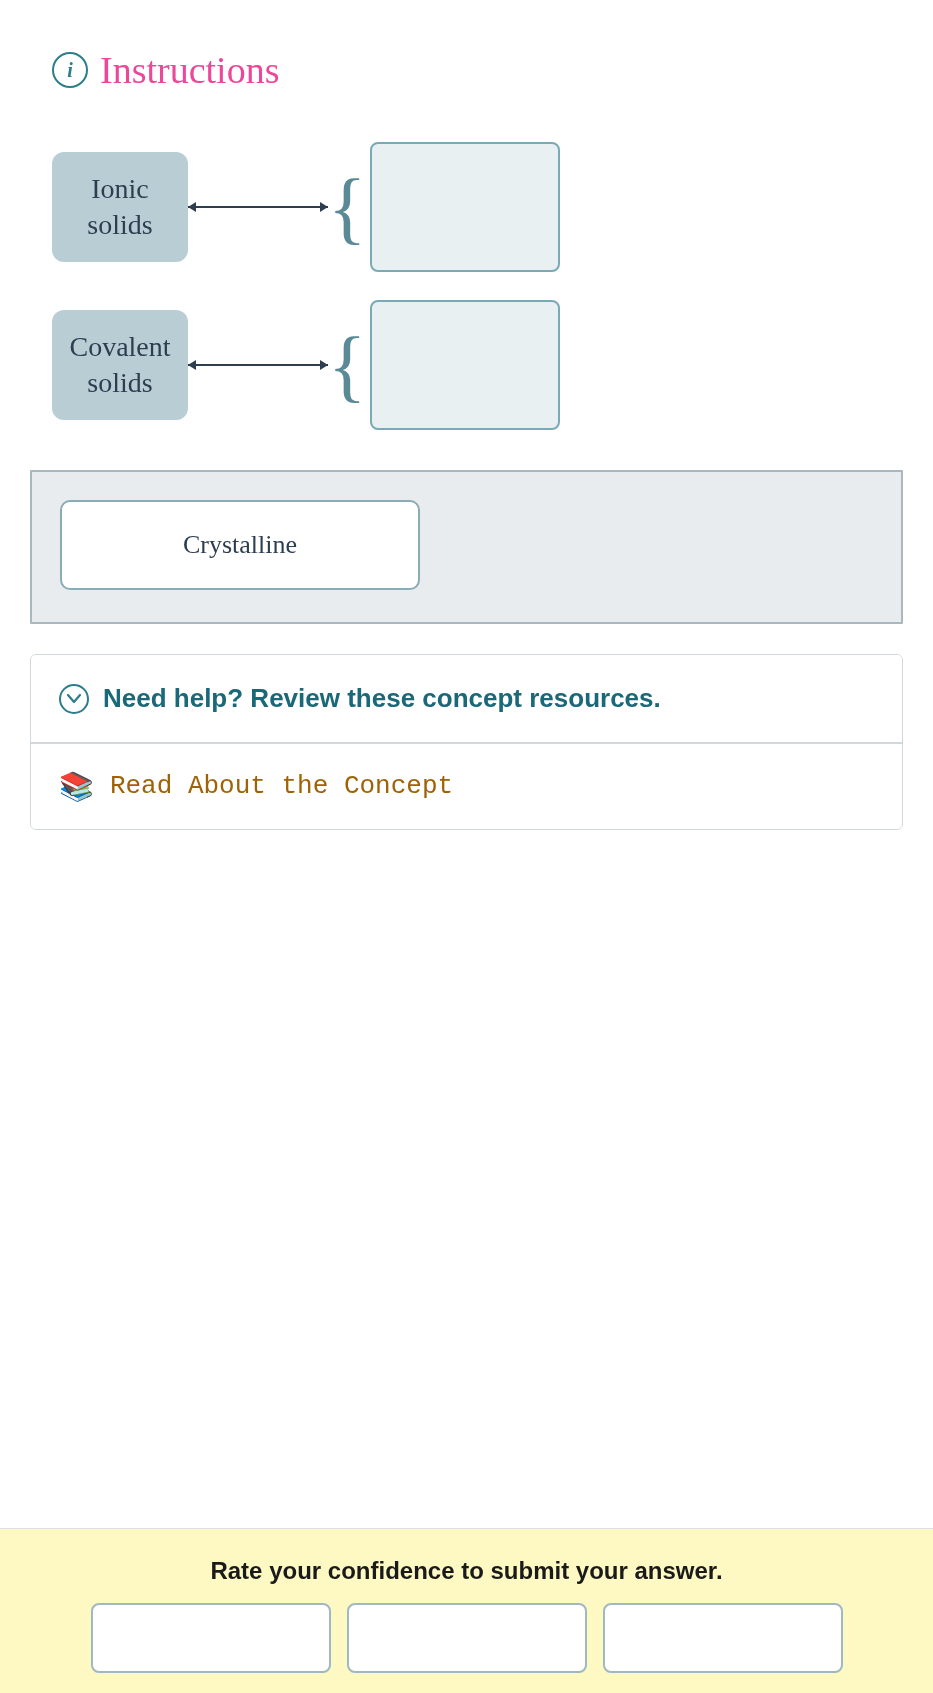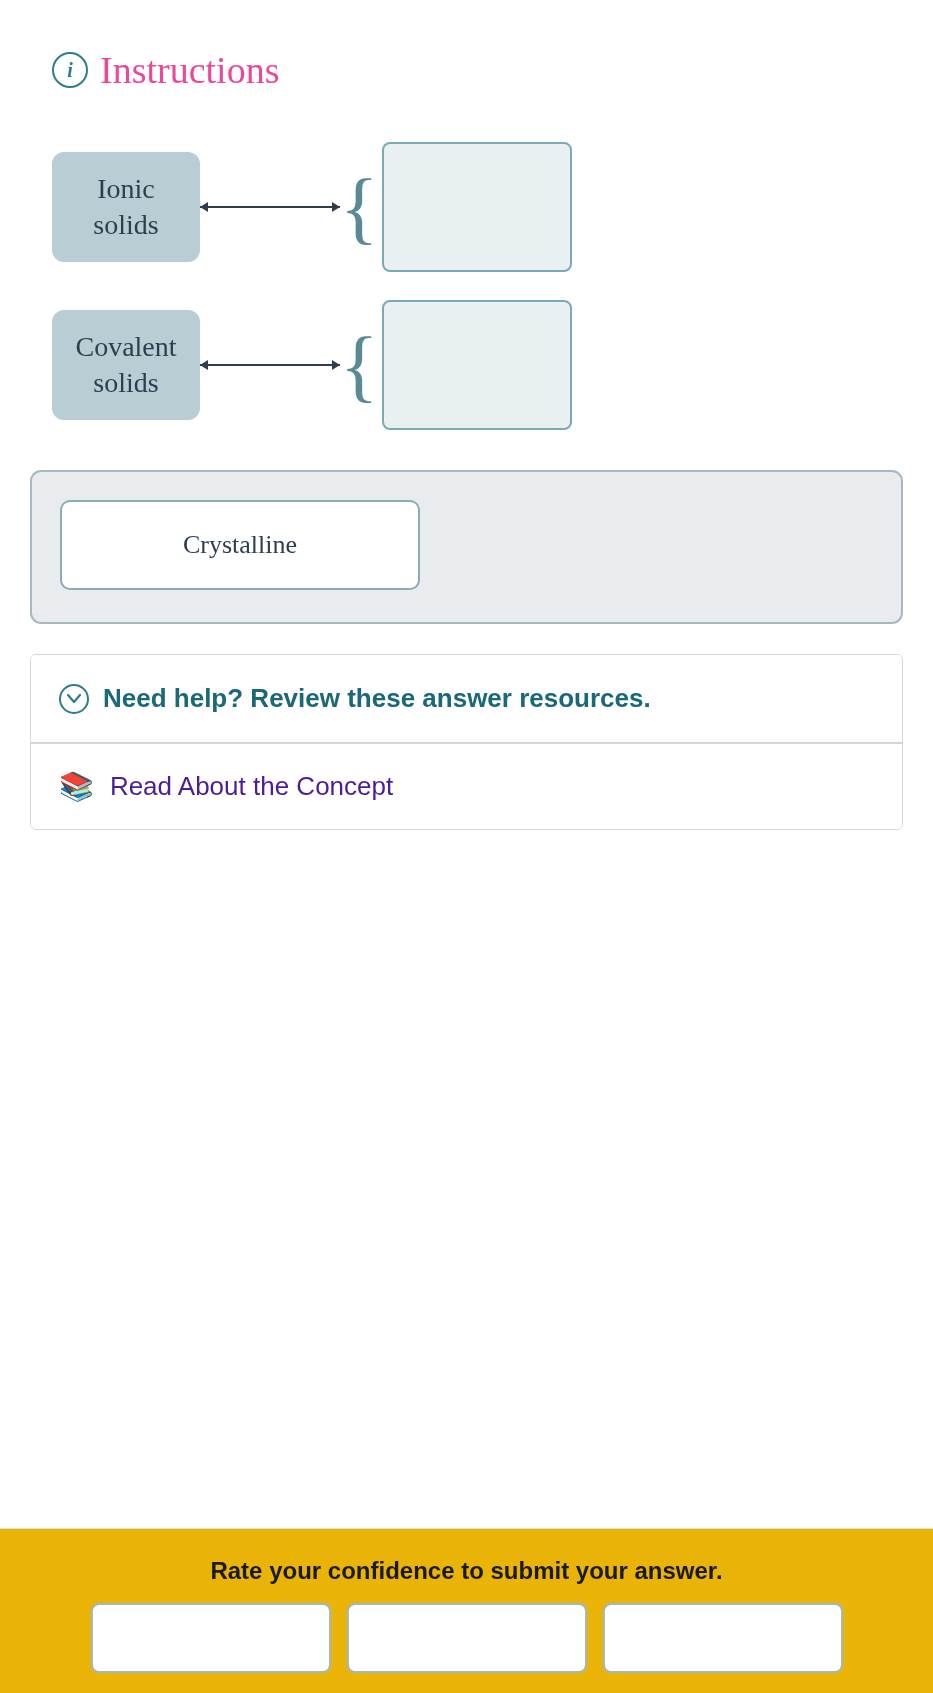--- a/index.html
+++ b/index.html
@@ -64,21 +64,21 @@
       gap: 28px;
     }
 
     .diagram-row {
       display: flex;
       align-items: center;
       gap: 0;
     }
 
     .solid-label-box {
-      width: 148px;
+      width: 136px;
       min-height: 110px;
       background: #b8cdd4;
       border-radius: 12px;
       display: flex;
       align-items: center;
       justify-content: center;
       text-align: center;
       font-size: 28px;
       color: #2c3e50;
       font-family: Georgia, serif;
@@ -145,21 +145,21 @@
       background: #e8f0f2;
       border: 2px solid #7aaab6;
       border-radius: 8px;
     }
 
     
     .answer-pool {
       margin: 10px 30px 20px 30px;
       background: #e8ecee;
       border: 2px solid #a8b8be;
-      border-radius: 11px;
+      border-radius: 1px;
       padding: 28px 28px 32px 28px;
       display: flex;
       flex-direction: column;
       gap: 20px;
     }
 
     .answer-chip {
       width: 360px;
       min-height: 90px;
       background: #ffffff;
@@ -232,30 +232,30 @@
       cursor: pointer;
     }
 
     .book-icon {
       font-size: 28px;
       color: #2d7d8a;
     }
 
     .read-concept-text {
       font-size: 26px;
-      color: #4c1d95;
-      font-family: Liberation Sans, sans-serif;
+      color: #a16207;
+      font-family: Liberation Mono, monospace;
       font-weight: normal;
     }
 
     
     .footer-section {
       margin-top: auto;
       padding: 28px 30px 20px 30px;
-      background: #eab308;
+      background: #fef9c3;
       border-top: 1px solid #e0e0e0;
     }
 
     .confidence-label {
       font-size: 24px;
       color: #1a1a1a;
       font-family: Arial, sans-serif;
       font-weight: bold;
       text-align: center;
       margin-bottom: 18px;
@@ -325,21 +325,21 @@
     <div class="answer-chip">Crystalline</div>
   </div>
 
   <div class="help-section">
     <div class="help-header">
       <div class="chevron-icon">
         <svg viewBox="0 0 14 10" fill="none" xmlns="http://www.w3.org/2000/svg">
           <path d="M1 1L7 8L13 1" stroke="#2d7d8a" stroke-width="2.2" stroke-linecap="round" stroke-linejoin="round"></path>
         </svg>
       </div>
-      <span class="help-text">Need help? Review these answer resources.</span>
+      <span class="help-text">Need help? Review these concept resources.</span>
     </div>
     <div class="help-divider"></div>
     <div class="read-concept-row">
       <span class="book-icon">📚</span>
       <span class="read-concept-text">Read About the Concept</span>
     </div>
   </div>
 
   <div class="footer-section">
     <div class="confidence-label">Rate your confidence to submit your answer.</div>

